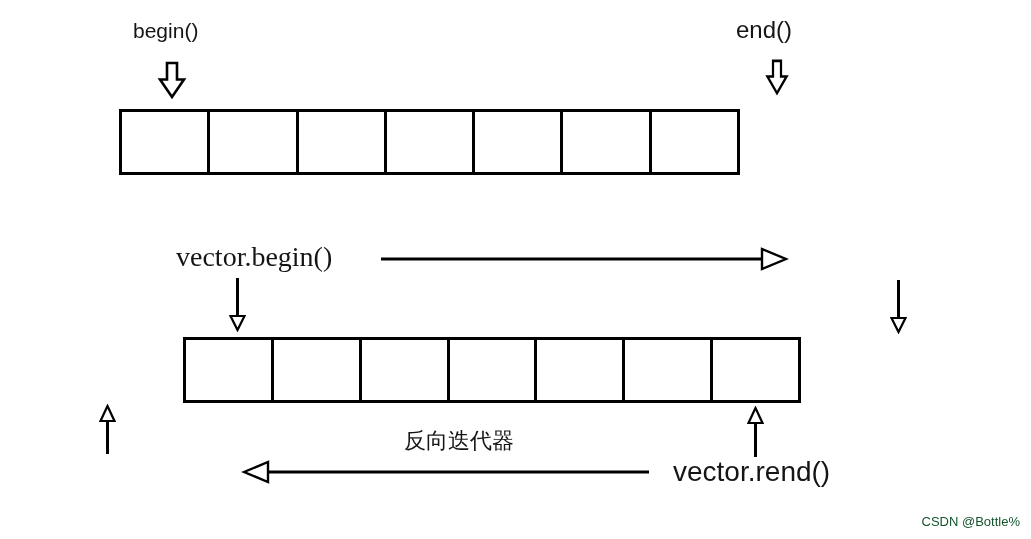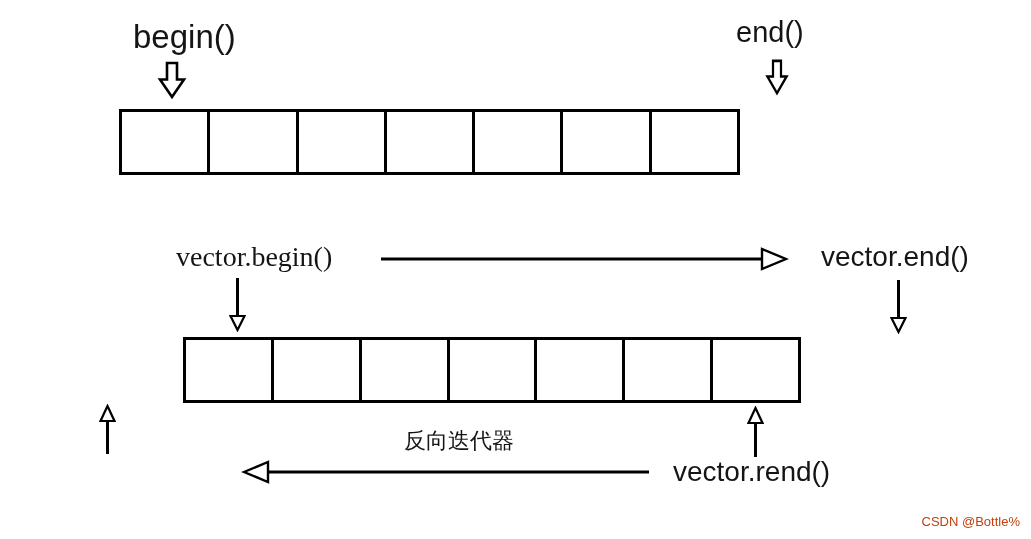--- a/index.html
+++ b/index.html
@@ -6,28 +6,28 @@
   .canvas {
     position: relative;
     width: 1031px;
     height: 539px;
     background: #ffffff;
     font-family: "Liberation Sans", "DejaVu Sans", sans-serif;
     color: #151515;
     overflow: hidden;
   }
   .label { position: absolute; white-space: nowrap; line-height: 1.1; }
-  .lbl-begin   { left: 133px; top: 19px;  font-size: 33px; }
-  .lbl-end     { left: 736px; top: 17px;  font-size: 29px; }
+  .lbl-begin   { left: 133px; top: 19px;  font-size: 21px; }
+  .lbl-end     { left: 736px; top: 17px;  font-size: 24px; }
   .lbl-vbegin  { left: 176px; top: 242px; font-size: 28px; font-family: Liberation Serif, serif; }
   .lbl-vend    { left: 821px; top: 242px; font-size: 28px; }
   .lbl-rbegin  { left: 22px;  top: 457px; font-size: 28px; }
   .lbl-rend    { left: 673px; top: 457px; font-size: 28px; }
   .lbl-reverse { left: 404px; top: 429px; font-size: 22px; }
-  .watermark   { position: absolute; right: 11px; top: 514px; font-size: 13px; color: #c2410c; }
+  .watermark   { position: absolute; right: 11px; top: 514px; font-size: 13px; color: #14532d; }
 
   .vec-row {
     position: absolute;
     display: flex;
     box-sizing: border-box;
     border: 3px solid #000;
     background: #fff;
   }
   .row1 { left: 119px; top: 109px; width: 621px; height: 66px; }
   .row2 { left: 183px; top: 337px; width: 618px; height: 66px; }
@@ -70,21 +70,20 @@
       <div class="cell"></div>
       <div class="cell"></div>
       <div class="cell"></div>
     </div>
 
   <div class="label lbl-vbegin">vector.begin()</div>
   <svg class="arr arr-right" viewBox="0 0 408 26" preserveAspectRatio="none">
     <line x1="0" y1="13" x2="381" y2="13" stroke-width="3"></line>
     <polygon points="381,3 381,23 405,13" stroke-width="2.4"></polygon>
   </svg>
-  <div class="label lbl-vend">vector.end()</div>
 
   <svg class="arr arr-down-begin" viewBox="0 0 17 54" preserveAspectRatio="none">
     <line x1="8.5" y1="0" x2="8.5" y2="38" stroke-width="3"></line>
     <polygon points="1.5,38 15.5,38 8.5,52" stroke-width="2.2"></polygon>
   </svg>
   <svg class="arr arr-down-end" viewBox="0 0 17 54" preserveAspectRatio="none">
     <line x1="8.5" y1="0" x2="8.5" y2="38" stroke-width="3"></line>
     <polygon points="1.5,38 15.5,38 8.5,52" stroke-width="2.2"></polygon>
   </svg>
 

